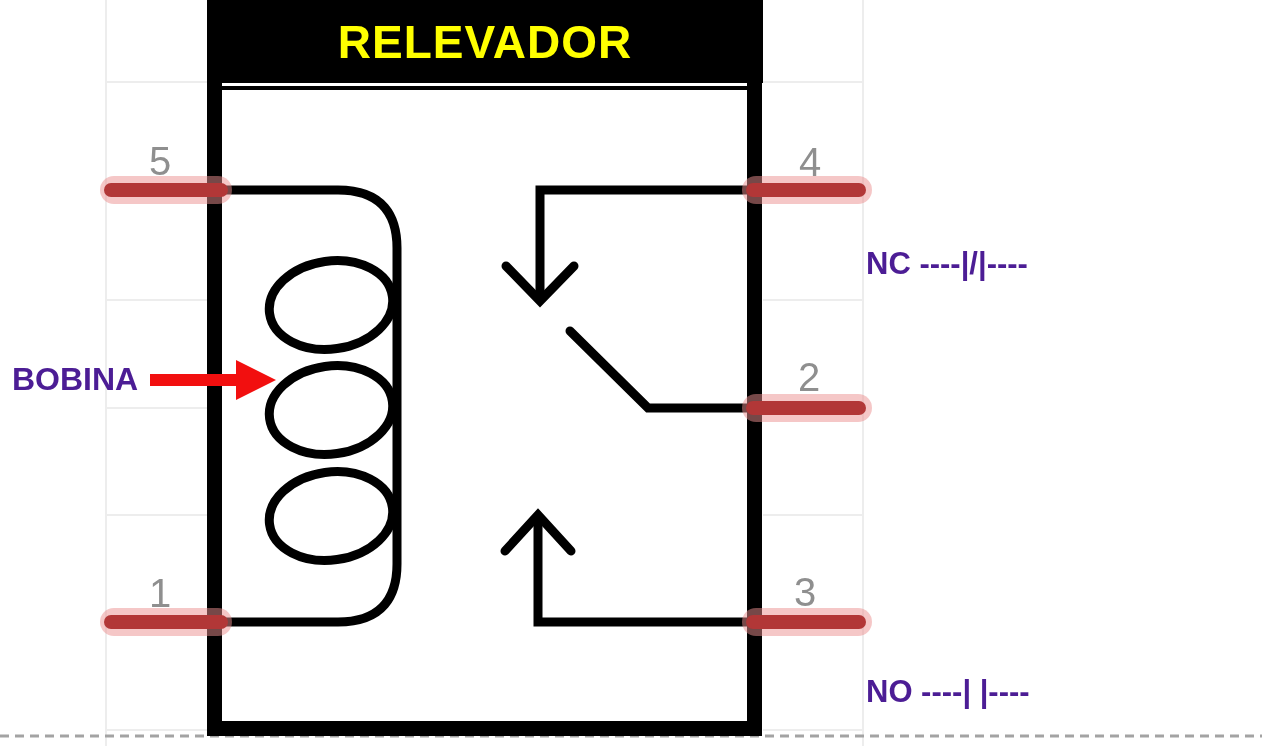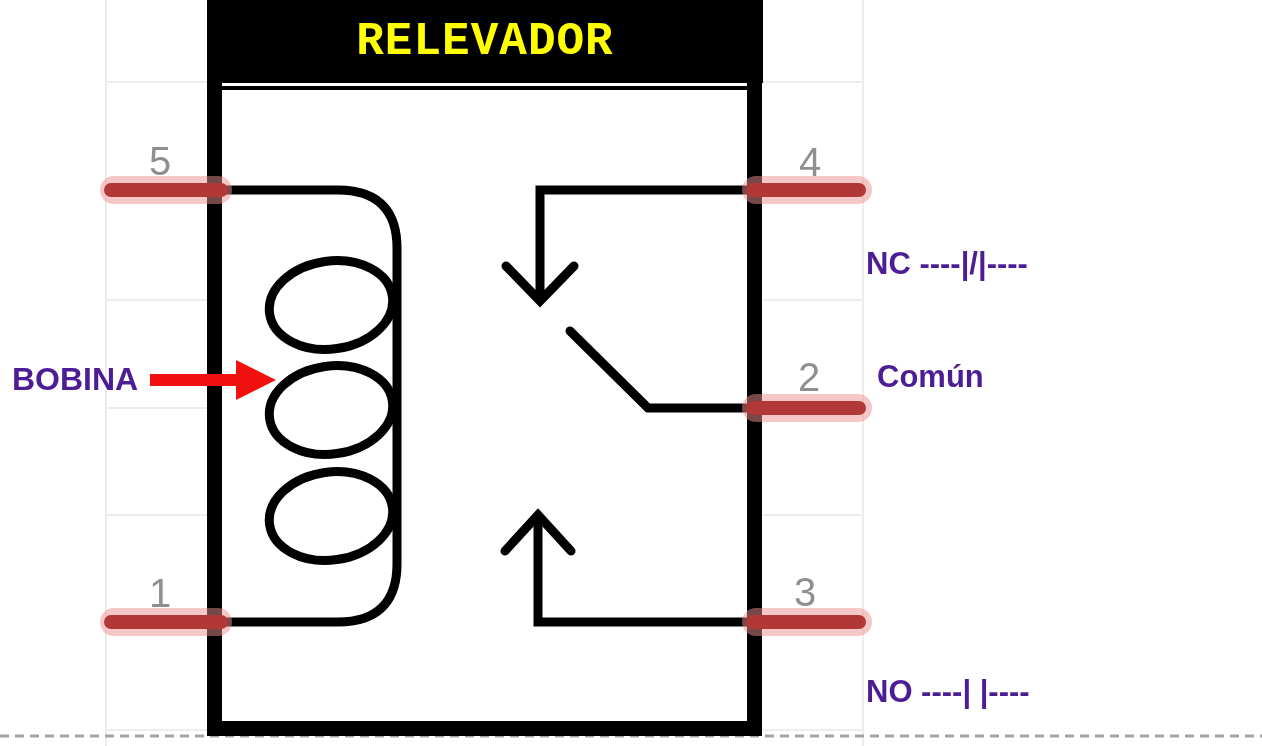--- a/index.html
+++ b/index.html
@@ -9,21 +9,21 @@
     height: 746px;
     background: #ffffff;
     overflow: hidden;
     font-family: "Liberation Sans", sans-serif;
   }
   #schematic { position: absolute; left: 0; top: 0; }
   .txt { position: absolute; white-space: pre; }
   .title {
     left: 207px; top: 0; width: 556px; height: 83px;
     display: flex; align-items: center; justify-content: center;
-    color: #ffff00; font-size: 46px; font-weight: bold; letter-spacing: 1px; font-family: Liberation Mono, monospace;
+    color: #ffff00; font-size: 46px; font-weight: bold; letter-spacing: 1px;
   }
   .pin-num {
     color: #8f8f8f; font-size: 40px; font-weight: 400;
     transform: translate(-50%, -50%);
   }
   .label-block { color: #4c1d95; font-weight: bold; font-size: 31px; }
   .nc-block { left: 866px; top: 134px; line-height: 52px; }
   .comun    { left: 877px; top: 357px; line-height: 40px; }
   .no-block { left: 866px; top: 569px; line-height: 49px; }
   .bobina   { left: 12px;  top: 361px; font-size: 32px; line-height: 36px; }
@@ -109,21 +109,20 @@
   <div class="txt pin-num" style="left:160px; top:161px;">5</div>
   <div class="txt pin-num" style="left:160px; top:593px;">1</div>
   <div class="txt pin-num" style="left:810px; top:162px;">4</div>
   <div class="txt pin-num" style="left:809px; top:377px;">2</div>
   <div class="txt pin-num" style="left:805px; top:592px;">3</div>
 
   <div class="txt label-block nc-block">
     <div>NC ----|/|----</div>
   </div>
 
-  <div class="txt label-block comun">Común</div>
 
   <div class="txt label-block no-block">
     <div>NO ----| |----</div>
     
     
   </div>
 
   <div class="txt label-block bobina">BOBINA</div>
 
 </div>

